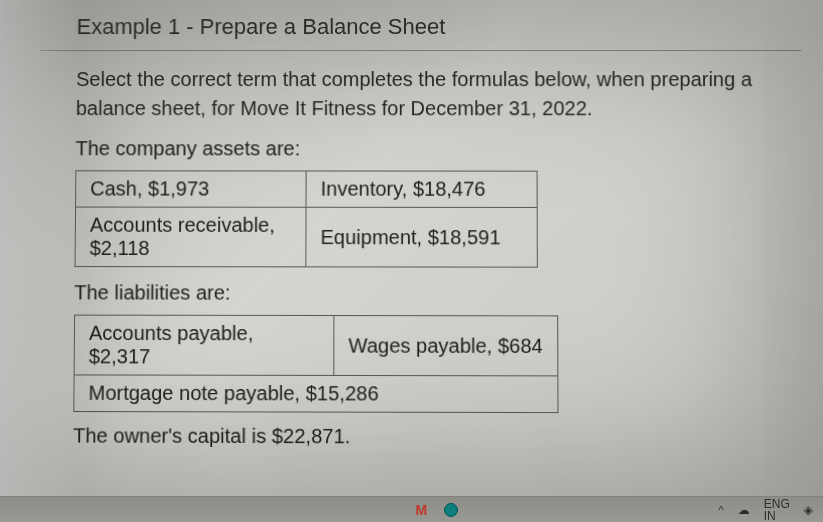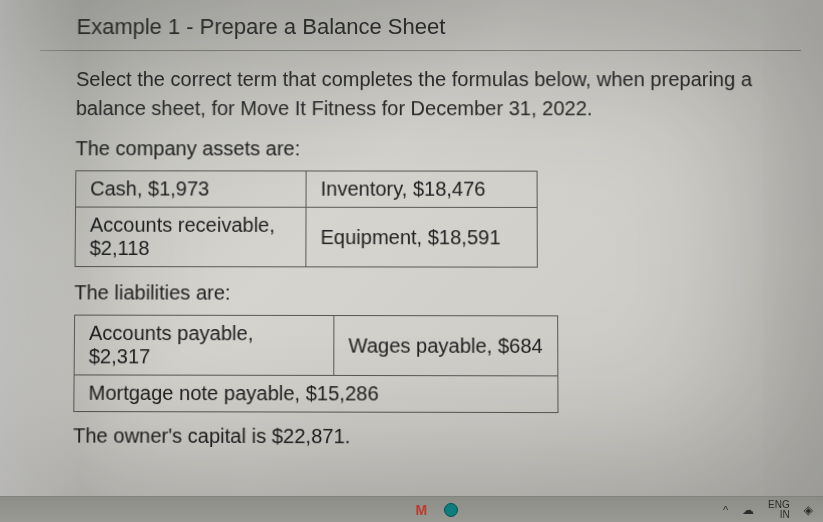--- a/index.html
+++ b/index.html
@@ -88,21 +88,21 @@
     color: #2d2d2d;
     z-index: 5;
     border-top: 1px solid rgba(0,0,0,.15);
   }
   .tb-left { position:absolute; left:50%; display:flex; gap:18px; align-items:center; transform: translateX(4px);}
   .m-icon { font-weight:700; font-size:14px; letter-spacing:-1px; }
   .m-red { color:#c0392b; }
   .teal-dot { width:14px; height:14px; border-radius:50%; background:#0f7d7d; border:1px solid #055; }
   .caret { font-size:11px; }
   .cloud { font-size:12px; }
-  .lang { font-size:10px; line-height:1; text-align:right; }
+  .lang { font-size:12px; line-height:1; text-align:left; }
   .wifi { font-size:12px; }
 </style>
 </head>
 <body>
 
 <div class="screen-glare"></div>
 <div class="vignette"></div>
 
 <div class="page">
 

